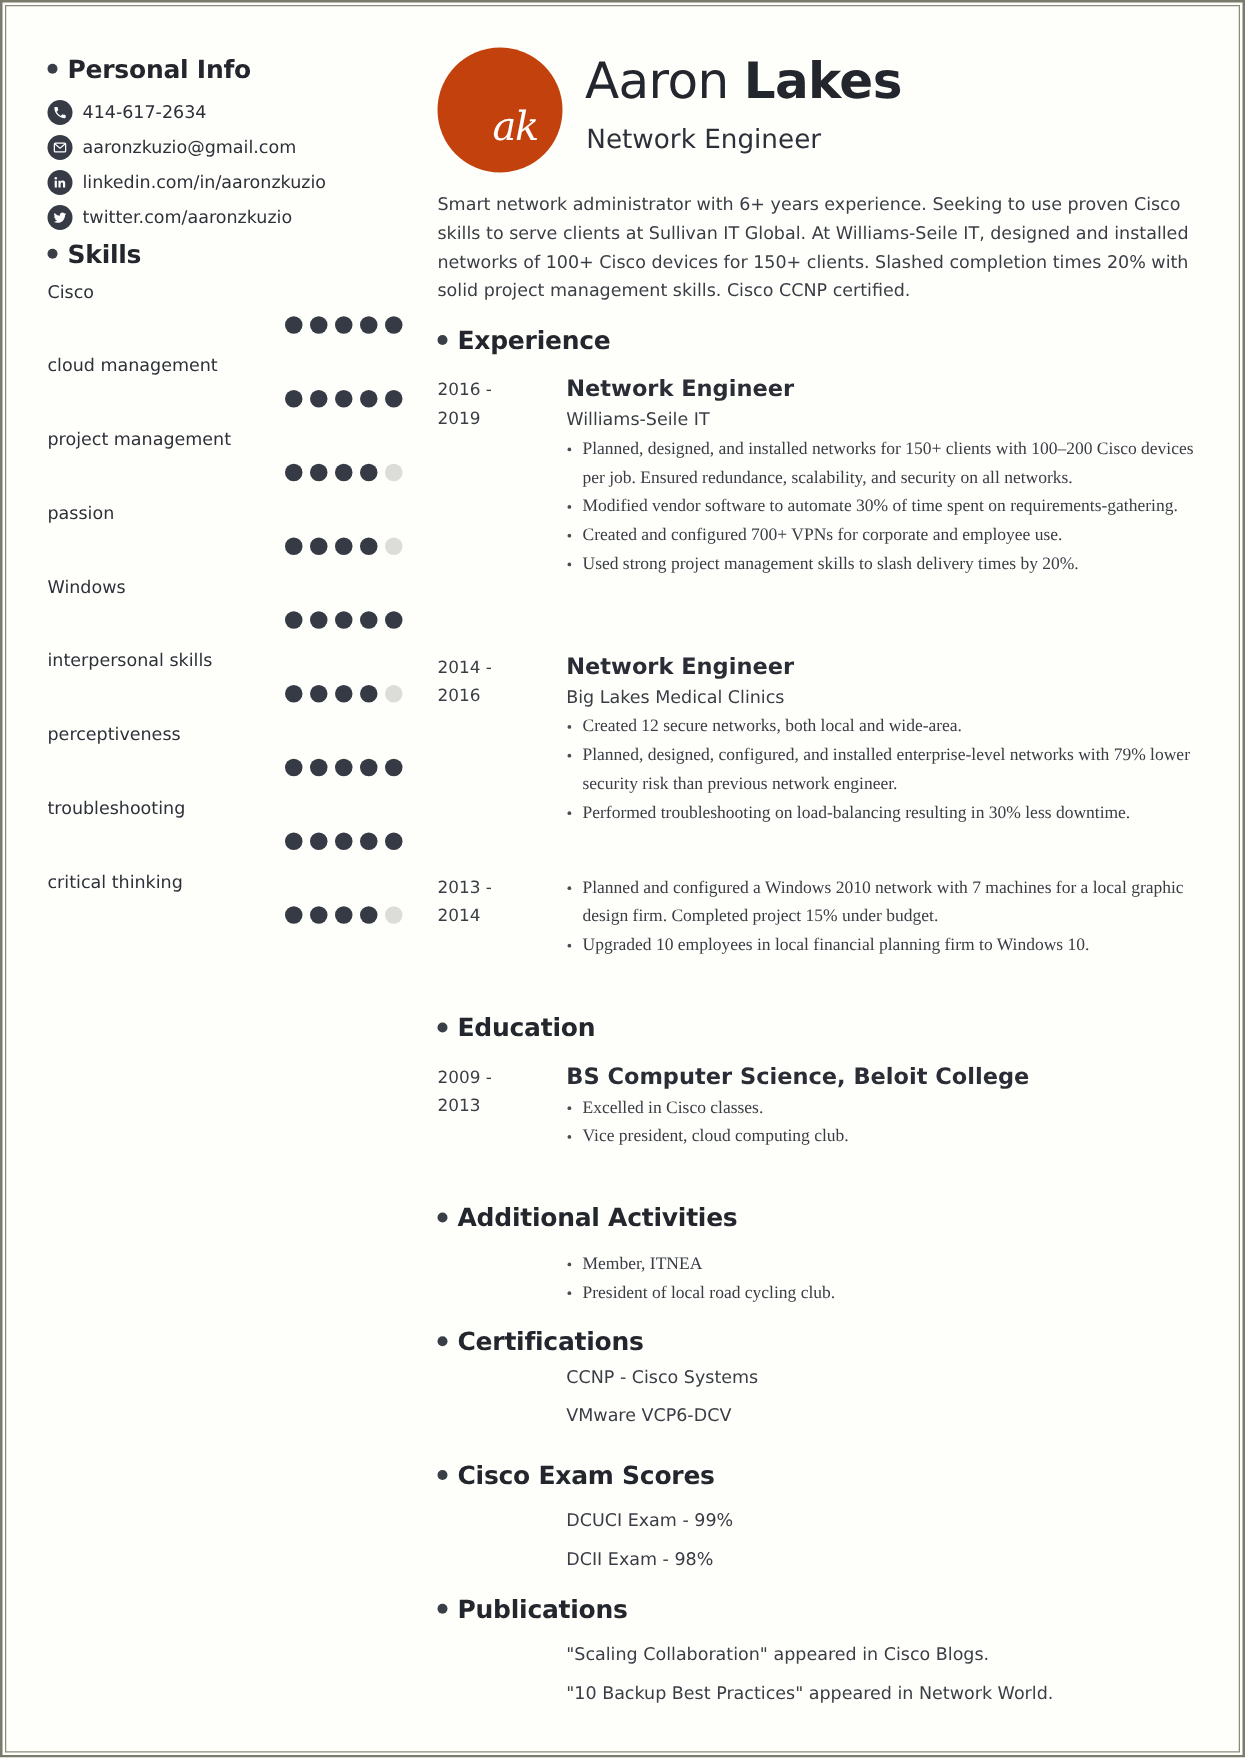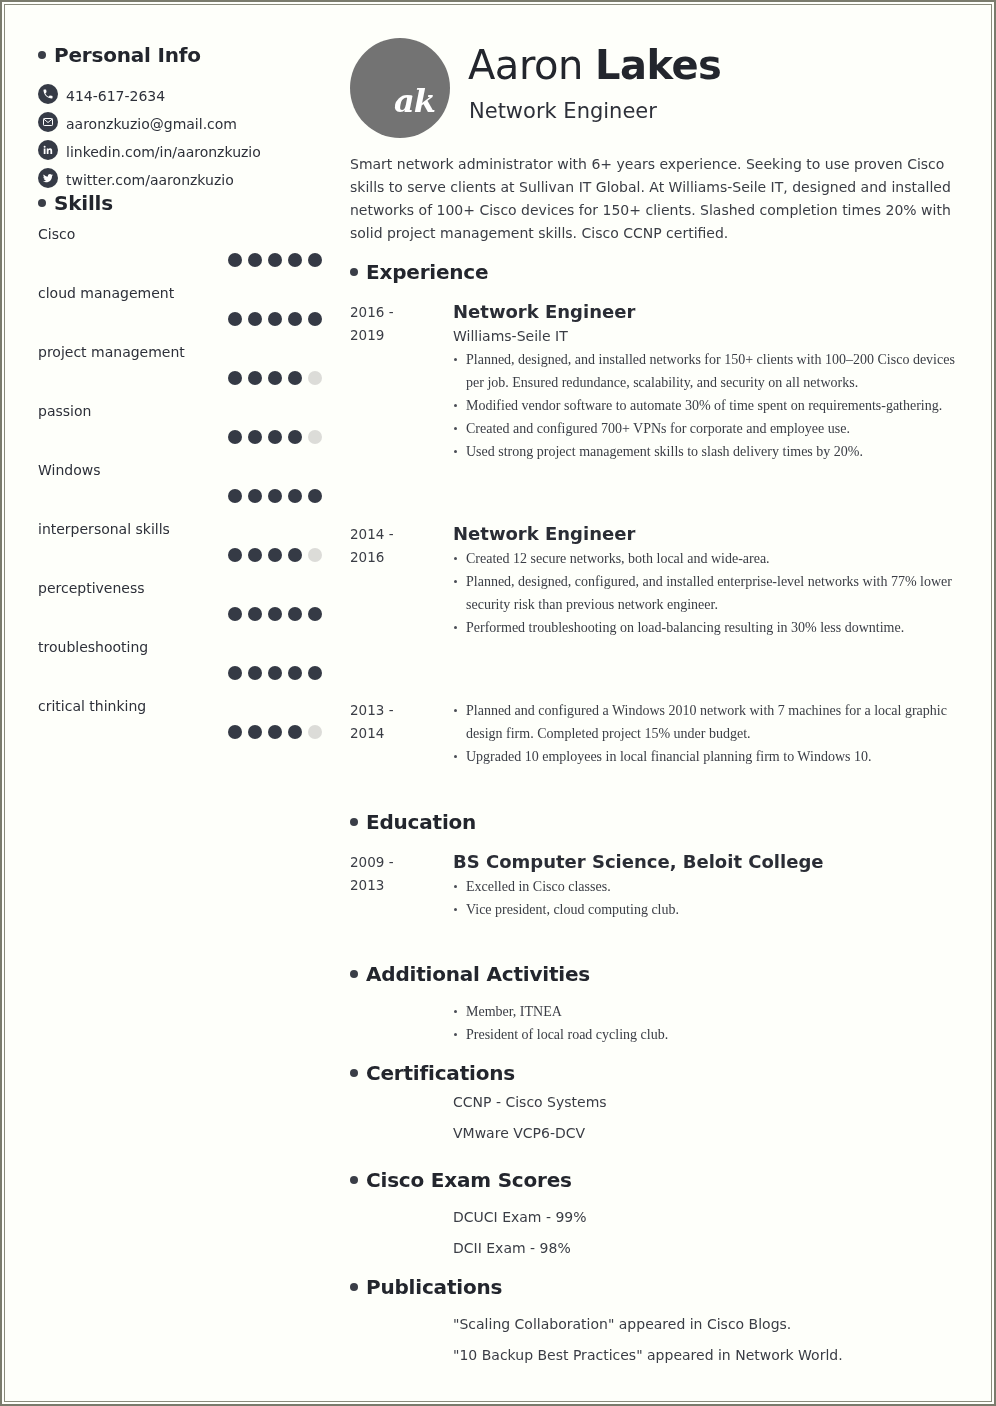--- a/index.html
+++ b/index.html
@@ -25,21 +25,21 @@
     display: flex; align-items: center;
     font-size: 20px; font-weight: bold; color: #23262d;
     letter-spacing: -0.2px; height: 30px;
   }
   .sec-title .dot {
     width: 8px; height: 8px; border-radius: 50%; background: #3a3e47;
     margin-right: 8px; flex: 0 0 auto;
   }
   .contact { margin-top: 6px; }
   .contact-row {
-    display: flex; align-items: flex-end; height: 28px;
+    display: flex; align-items: center; height: 28px;
     font-size: 14px; color: #2d3039;
   }
   .c-icon {
     width: 20px; height: 20px; border-radius: 50%; background: #363b46;
     display: flex; align-items: center; justify-content: center;
     margin-right: 8px; flex: 0 0 auto;
   }
   .c-icon svg { width: 12px; height: 12px; }
   .skills-title { margin-top: 0; }
   .skill { height: 59px; position: relative; }
@@ -48,21 +48,21 @@
   }
   .skill-dots {
     position: absolute; left: 190px; top: 35px; display: flex; gap: 6px;
   }
   .sdot { width: 14px; height: 14px; border-radius: 50%; background: #353a45; }
   .sdot.off { background: #dcdcd8; }
 
   
   .avatar {
     position: absolute; left: 350px; top: 38px; width: 100px; height: 100px;
-    border-radius: 50%; background: #737373; font-weight: bold;
+    border-radius: 50%; background: #c2410c;
   }
   .avatar-initials {
     position: absolute; left: 44px; top: 44px;
     font-family: "DejaVu Serif", "Liberation Serif", serif;
     font-style: italic; font-size: 32px; color: #ffffff; letter-spacing: -1px;
   }
   .name {
     position: absolute; left: 468px; top: 42px; font-size: 40px;
     color: #23262d; font-weight: normal; letter-spacing: -0.5px; white-space: nowrap;
   }
@@ -276,23 +276,24 @@
     </div>
   </div>
 
   <div class="entry" style="top:523px;">
     <div class="entry-date">
       <div>2014 -</div>
       <div>2016</div>
     </div>
     <div class="entry-body">
       <div class="entry-title">Network Engineer</div>
+      <div class="entry-company">Big Lakes Medical Clinics</div>
       <ul class="bullets">
         <li>Created 12 secure networks, both local and wide-area.</li>
-        <li>Planned, designed, configured, and installed enterprise-level networks with 77% lower security risk than previous network engineer.</li>
+        <li>Planned, designed, configured, and installed enterprise-level networks with 79% lower security risk than previous network engineer.</li>
         <li>Performed troubleshooting on load-balancing resulting in 30% less downtime.</li>
       </ul>
     </div>
   </div>
 
   <div class="entry" style="top:699px;">
     <div class="entry-date">
       <div>2013 -</div>
       <div>2014</div>
     </div>

